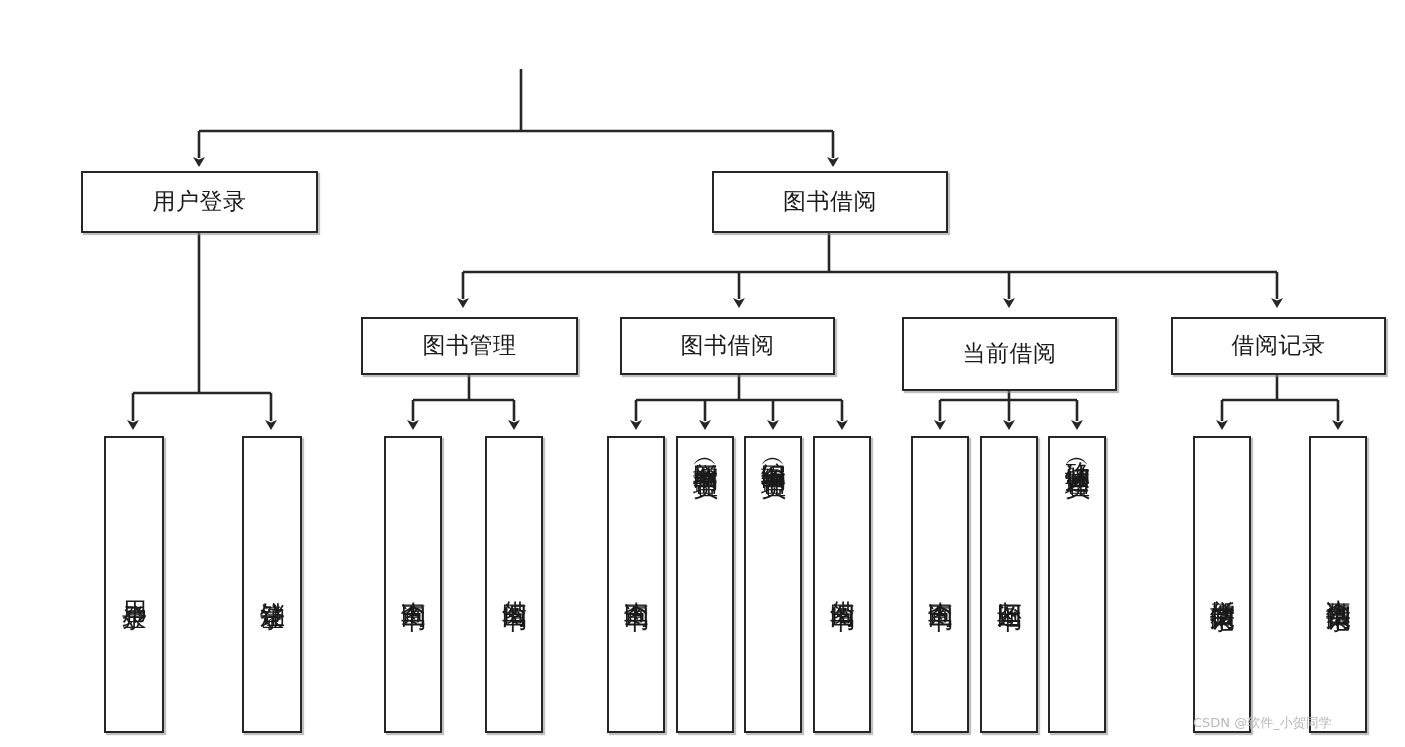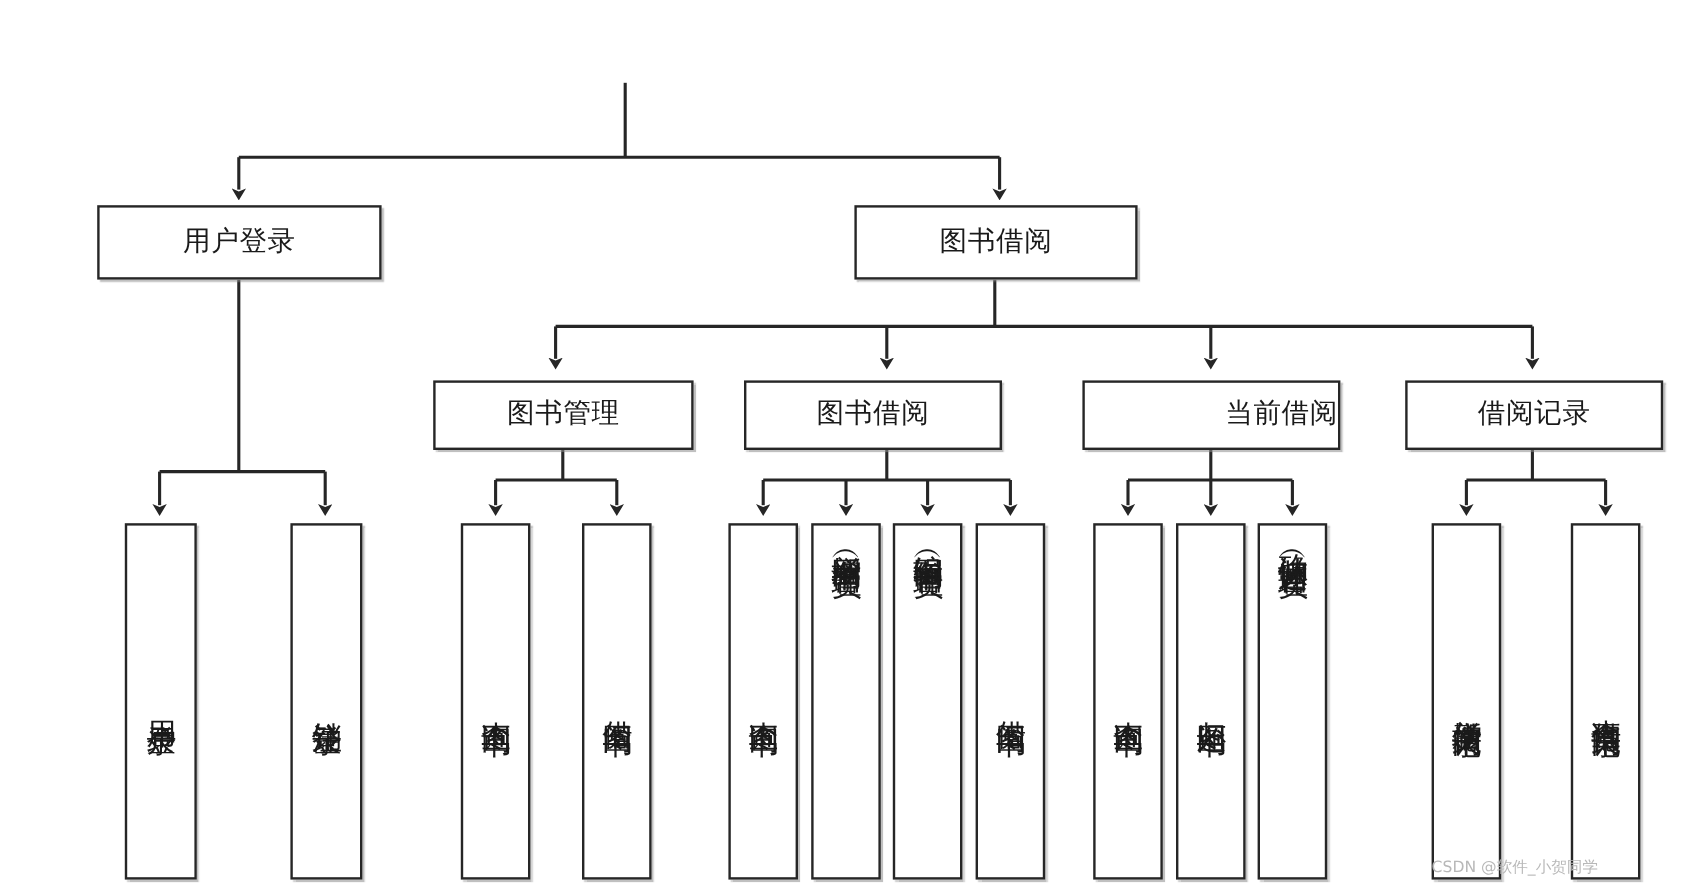--- a/index.html
+++ b/index.html
@@ -138,21 +138,21 @@
   <div class="node h-node" style="left:712px; top:171px; width:236px; height:62px;">
     <span class="node-label">图书借阅</span>
   </div>
 
   <div class="node h-node" style="left:361px; top:317px; width:217px; height:58px;">
     <span class="node-label">图书管理</span>
   </div>
   <div class="node h-node" style="left:620px; top:317px; width:215px; height:58px;">
     <span class="node-label">图书借阅</span>
   </div>
-  <div class="node h-node" style="left:902px; top:317px; width:215px; height:58px;justify-content:flex-end;">
+  <div class="node h-node" style="left:902px; top:317px; width:215px; height:74px;">
     <span class="node-label">当前借阅</span>
   </div>
   <div class="node h-node" style="left:1171px; top:317px; width:215px; height:58px;">
     <span class="node-label">借阅记录</span>
   </div>
 
   <div class="node v-node centered" style="left:104px; top:436px; width:60px; height:297px;">
     <span class="node-label">用户登录</span>
   </div>
   <div class="node v-node centered" style="left:242px; top:436px; width:60px; height:297px;">

